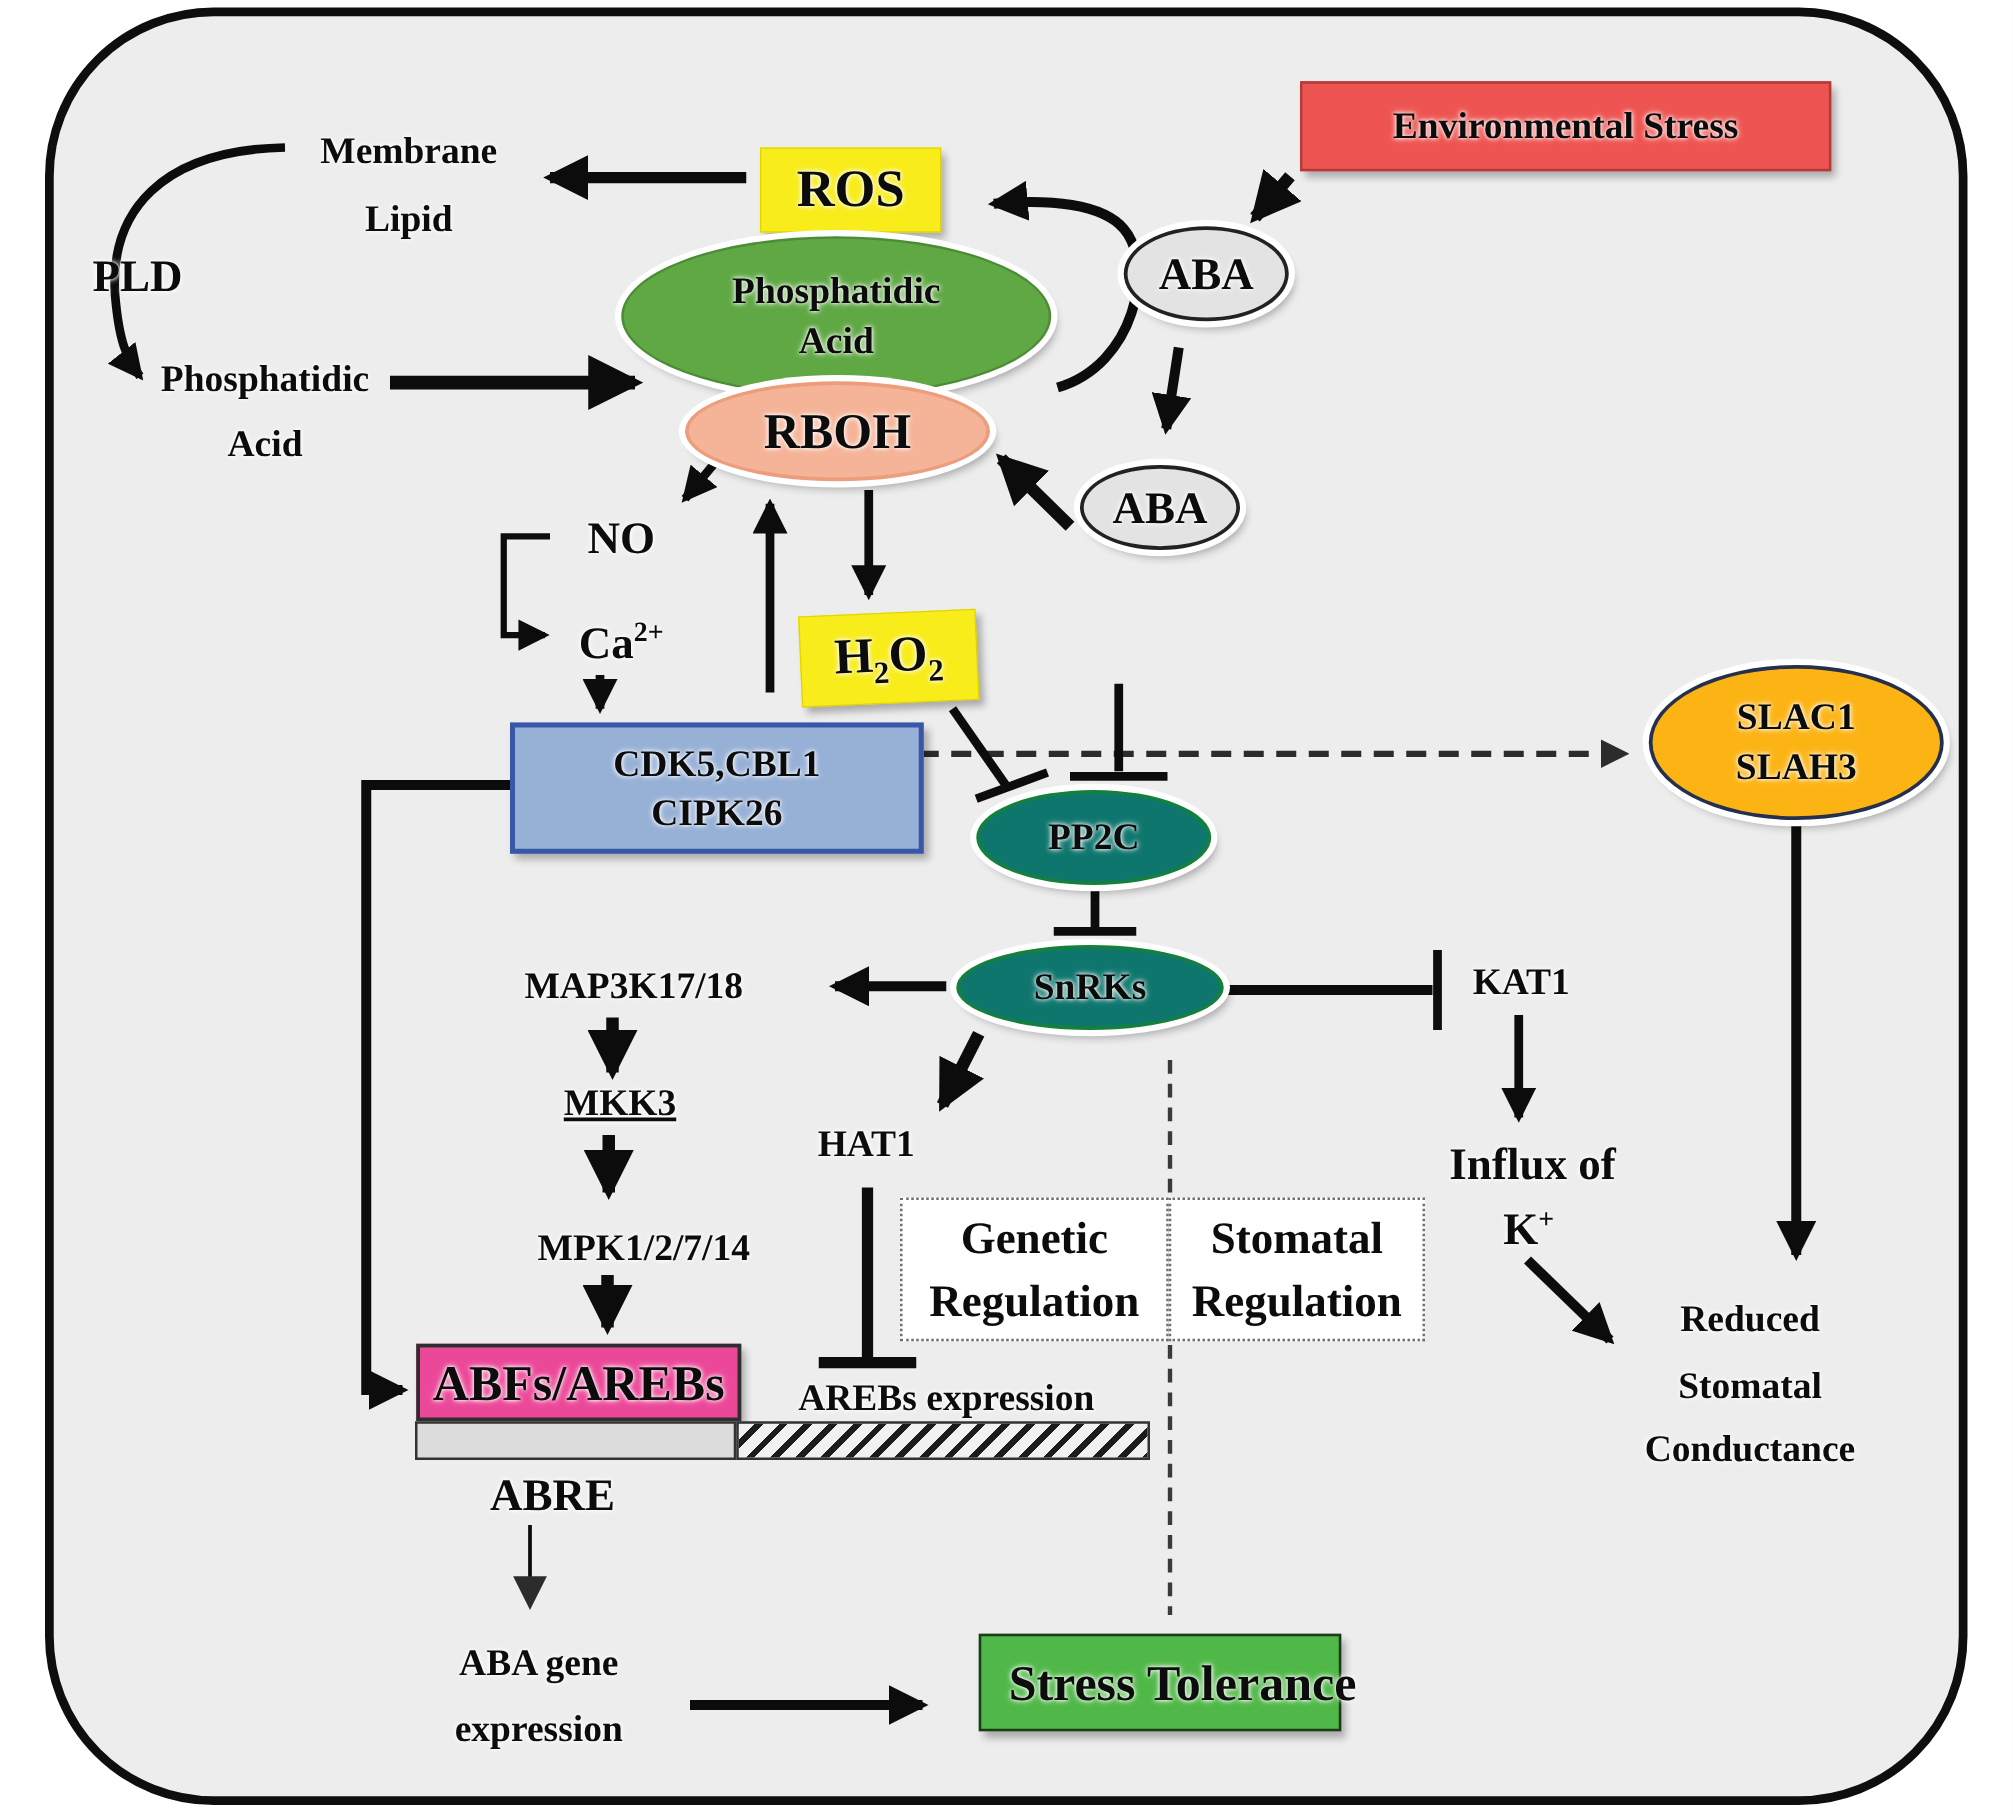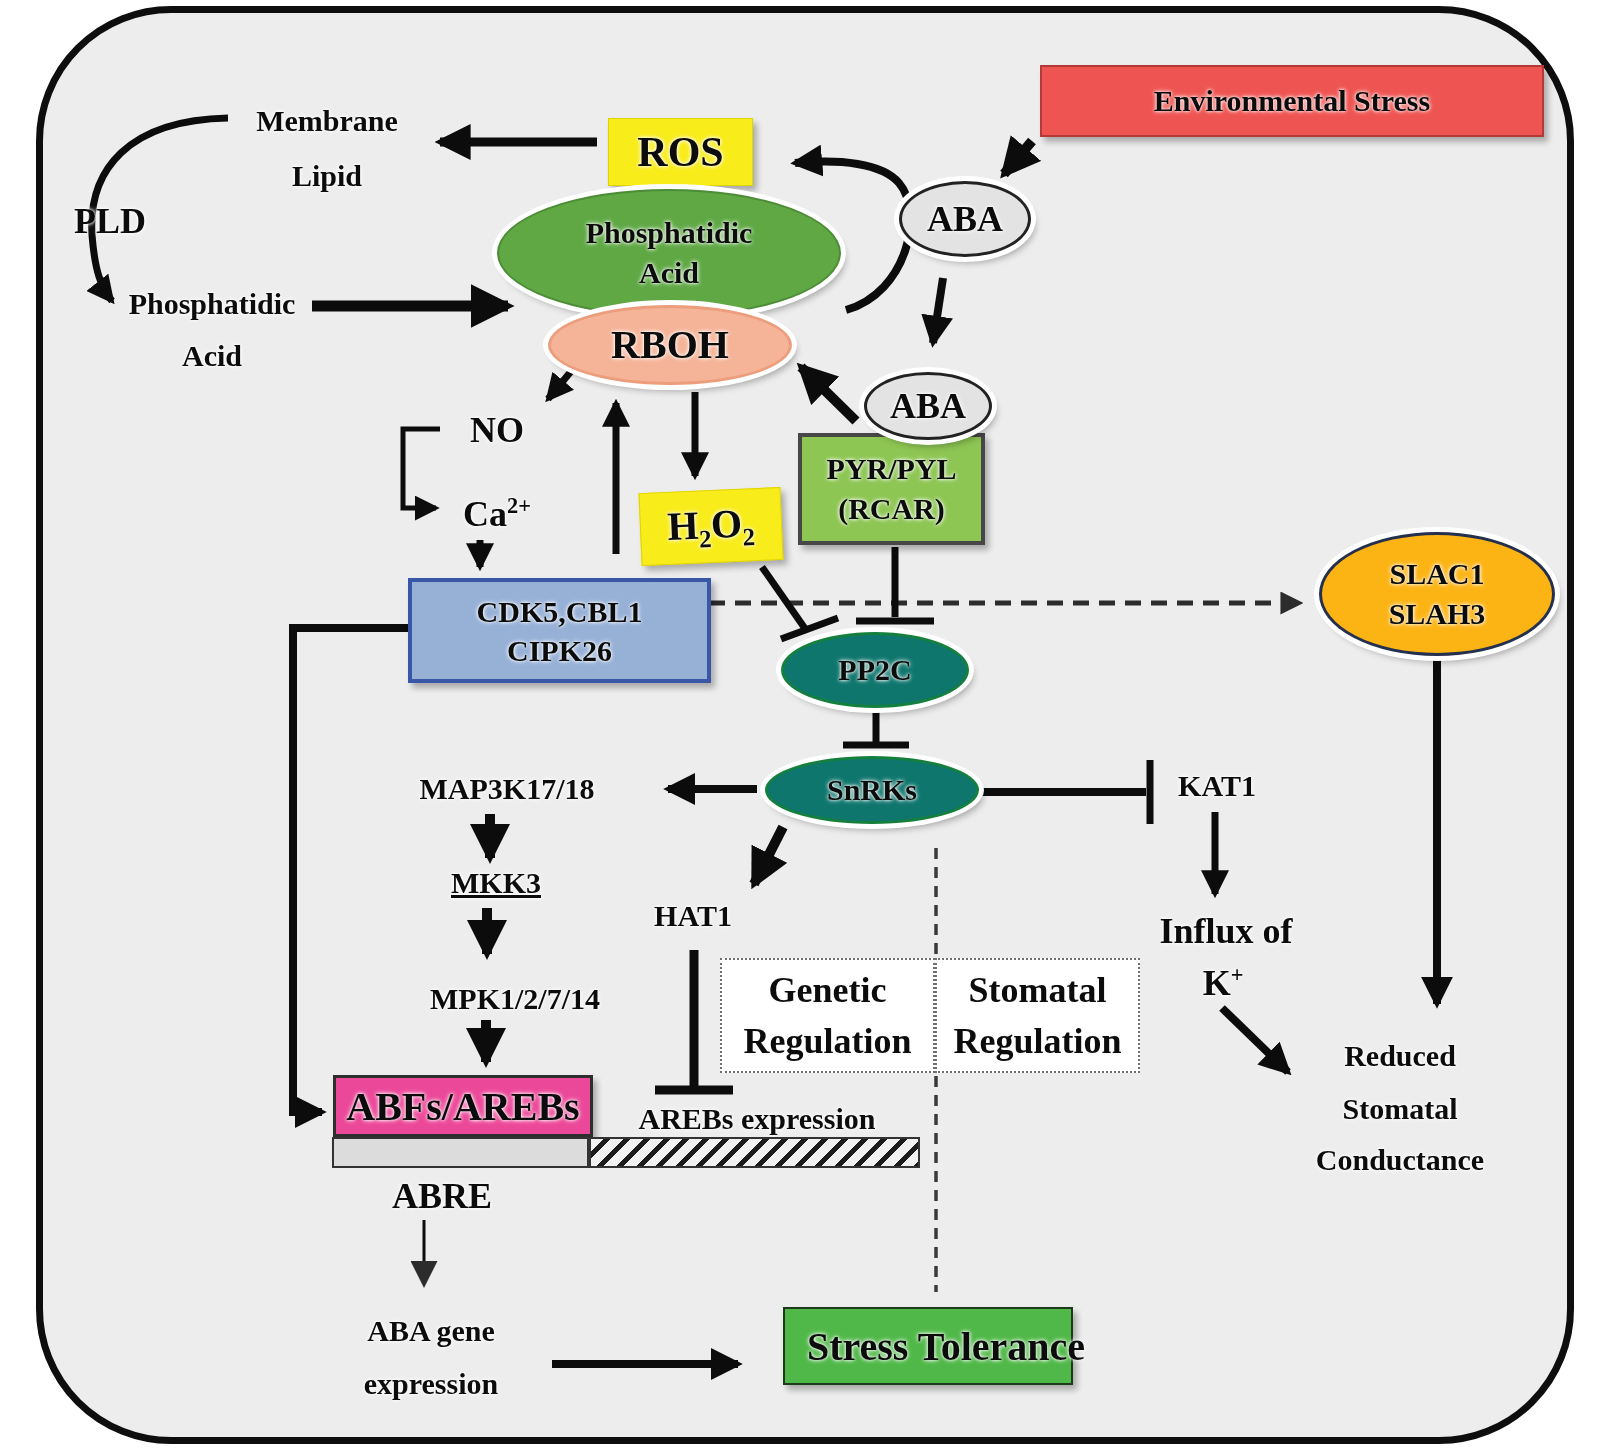--- a/index.html
+++ b/index.html
@@ -114,31 +114,27 @@
   <div class="lbl f36" style="left:442px;top:1196px;">ABRE</div>
   <div class="lbl f38" style="left:431px;top:1331px;">ABA gene</div>
   <div class="lbl f38" style="left:431px;top:1384px;">expression</div>
   <div class="lbl f38" style="left:1400px;top:1056px;">Reduced</div>
   <div class="lbl f38" style="left:1400px;top:1109px;">Stomatal</div>
   <div class="lbl f38" style="left:1400px;top:1160px;">Conductance</div>
 
   <div class="box" id="ros-box" style="left:608px;top:118px;width:145px;height:68px;">
     <span class="lbl f42">ROS</span>
   </div>
-  <div class="box" id="es-box" style="left:1040px;top:65px;width:504px;height:72px;">
+  <div class="box" id="es-box" style="left:1040px;top:65px;width:425px;height:72px;">
     <span class="lbl f38">Environmental Stress</span>
   </div>
   <div class="box h2rot" id="h2o2-box" style="left:640px;top:490px;width:142px;height:73px;">
     <span class="lbl f40"><span>H</span><sub class="s">2</sub><span>O</span><sub class="s">2</sub></span>
   </div>
-  <div class="box" id="pyr-box" style="left:798px;top:433px;width:187px;height:112px;line-height:1.35;">
-    <span class="lbl f38">PYR/PYL</span>
-    <span class="lbl f38">(RCAR)</span>
-  </div>
-  <div class="box" id="cdk5-box" style="left:408px;top:578px;width:303px;height:105px;line-height:1.3;">
+  <div class="box" id="cdk5-box" style="left:408px;top:578px;width:331px;height:105px;line-height:1.3;">
     <span class="lbl f38">CDK5,CBL1</span>
     <span class="lbl f38">CIPK26</span>
   </div>
   <div class="box" id="genetic-box" style="left:720px;top:958px;width:215px;height:115px;text-align:center;">
     <span class="lbl f36">Genetic</span>
     <span class="lbl f36">Regulation</span>
   </div>
   <div class="box" id="stomatal-box" style="left:935px;top:958px;width:205px;height:115px;">
     <span class="lbl f36">Stomatal</span>
     <span class="lbl f36">Regulation</span>

